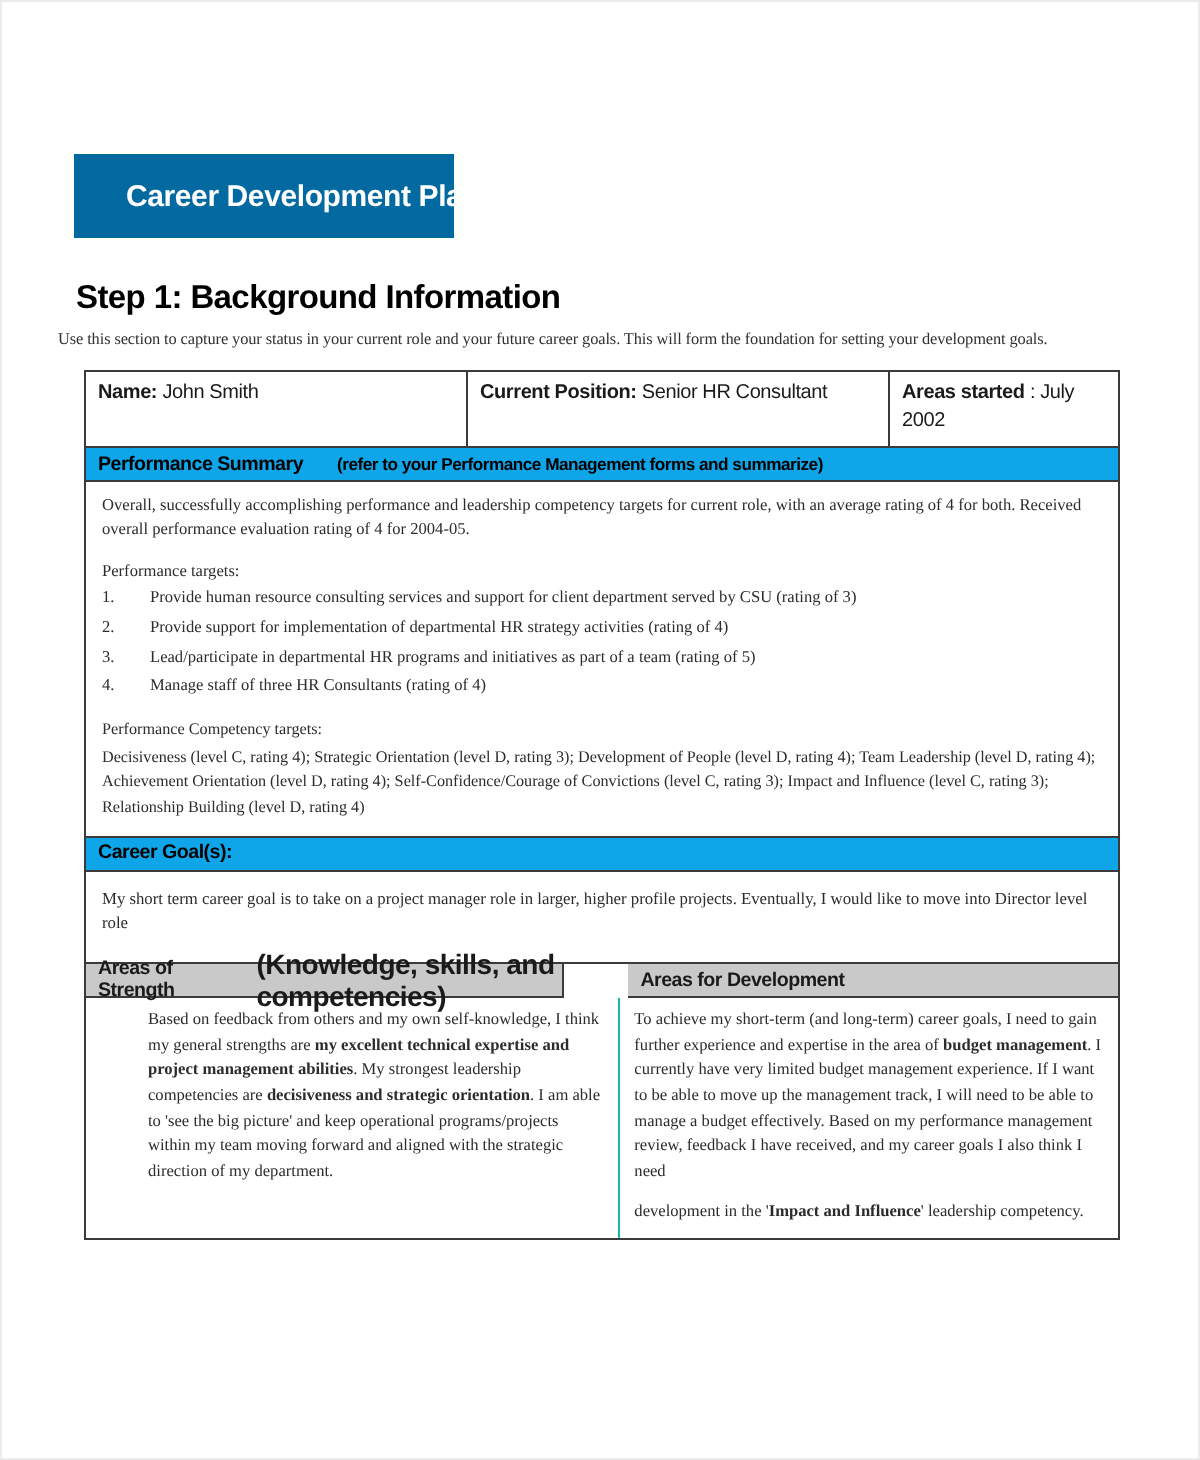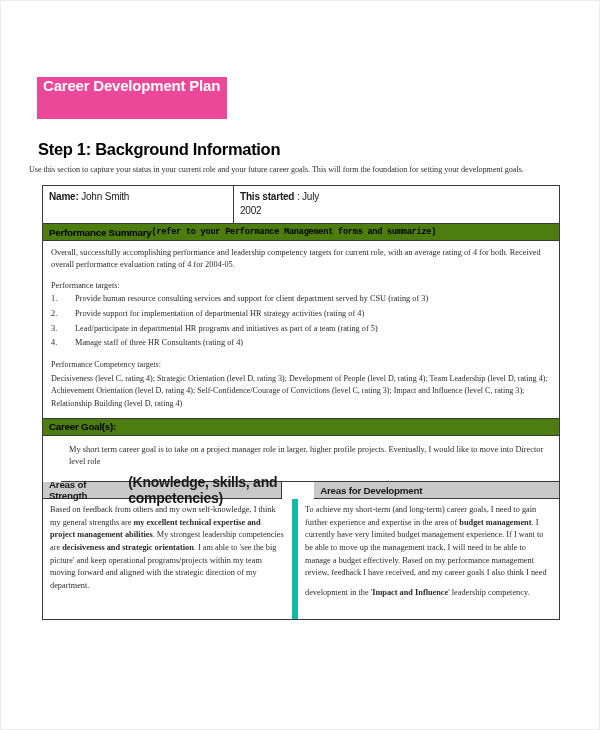--- a/index.html
+++ b/index.html
@@ -23,23 +23,24 @@
     border: 1px solid #ececec;
   }
 
   
   .title-banner {
     position: absolute;
     left: 36px;
     top: 76px;
     width: 190px;
     height: 42px;
-    background: #ec4899;
-    display: flex;
-    padding-left: 6px;
+    background: #0369a1;
+    display: flex;
+    align-items: center;
+    padding-left: 26px;
     box-sizing: border-box;
   }
   .title-banner-text {
     color: #ffffff;
     font-family: "Liberation Sans", sans-serif;
     font-size: 15px;
     font-weight: bold;
     letter-spacing: -0.2px;
     white-space: nowrap;
   }
@@ -99,38 +100,37 @@
     letter-spacing: -0.2px;
   }
   .val {
     font-family: "Liberation Sans", sans-serif;
     font-size: 10px;
     letter-spacing: -0.2px;
   }
 
   
   .bar {
-    background: #4d7c0f;
+    background: #0ea5e9;
     height: 17px;
     display: flex;
     align-items: center;
     padding-left: 6px;
     box-sizing: border-box;
     font-family: "Liberation Sans", sans-serif;
     font-size: 9.8px;
     font-weight: bold;
     color: #000;
     letter-spacing: -0.25px;
     border-bottom: 1px solid #3a3a3a;
   }
   .bar .sub {
     font-size: 8.6px;
     font-weight: bold;
-    margin-left: 0;
-    font-family: Liberation Mono, monospace;
+    margin-left: 17px;
   }
 
   
   .body-block {
     padding: 6px 8px 8px 8px;
     font-size: 8.3px;
     line-height: 1.45;
     color: #2c2c2c;
     border-bottom: 1px solid #3a3a3a;
   }
@@ -154,21 +154,20 @@
 
   .lc-line { margin: 0; font-size: 8.1px; line-height: 1.5; }
 
   
   .goal-block {
     padding: 8px 8px 14px 8px;
     font-size: 8.4px;
     line-height: 1.4;
     color: #2c2c2c;
     border-bottom: 1px solid #3a3a3a;
-    margin-left: 18px;
   }
 
   
   .twocol-head { display: flex; }
   .twocol-head .hcell {
     background: #c9c9c9;
     height: 17px;
     display: flex;
     align-items: center;
     padding-left: 6px;
@@ -184,21 +183,21 @@
   .twocol-head .hcell .sub { font-size: 14px; margin-left: 3px; }
 
   .twocol-body { display: flex; min-height: 120px; }
   .twocol-body .bcell {
     box-sizing: border-box;
     padding: 5px 7px 7px 7px;
     font-size: 8.3px;
     line-height: 1.52;
     color: #2c2c2c;
   }
-  .twocol-body .bcell.left { width: 255px; border-right: 6px solid #14b8a6; }
+  .twocol-body .bcell.left { width: 255px; border-right: 1px solid #14b8a6; margin-left: 24px; }
   .twocol-body .bcell.right { width: 261px; }
   .twocol-body .bcell p { margin: 0 0 7px 0; }
   .twocol-body .bcell p:last-child { margin-bottom: 0; }
   b, strong { font-weight: bold; }
 </style>
 </head>
 <body>
 
 <div class="page">
 
@@ -209,22 +208,26 @@
   <div class="step-heading">Step 1: Background Information</div>
   <div class="step-intro">Use this section to capture your status in your current role and your future career goals.  This will form the foundation for setting your development goals.</div>
 
   <div class="doc-table">
 
     <div class="row ident-row">
       <div class="cell c1">
         <span class="lbl">Name:</span>
         <span class="val">John Smith</span>
       </div>
+      <div class="cell c2">
+        <span class="lbl">Current Position:</span>
+        <span class="val">Senior HR Consultant</span>
+      </div>
       <div class="cell c3">
-        <span class="lbl">This started</span>
+        <span class="lbl">Areas started</span>
         <span class="val">: July 2002</span>
       </div>
     </div>
 
     <div class="bar">
       <span>Performance Summary</span>
       <span class="sub">(refer to your Performance Management forms and summarize)</span>
     </div>
 
     <div class="body-block">

